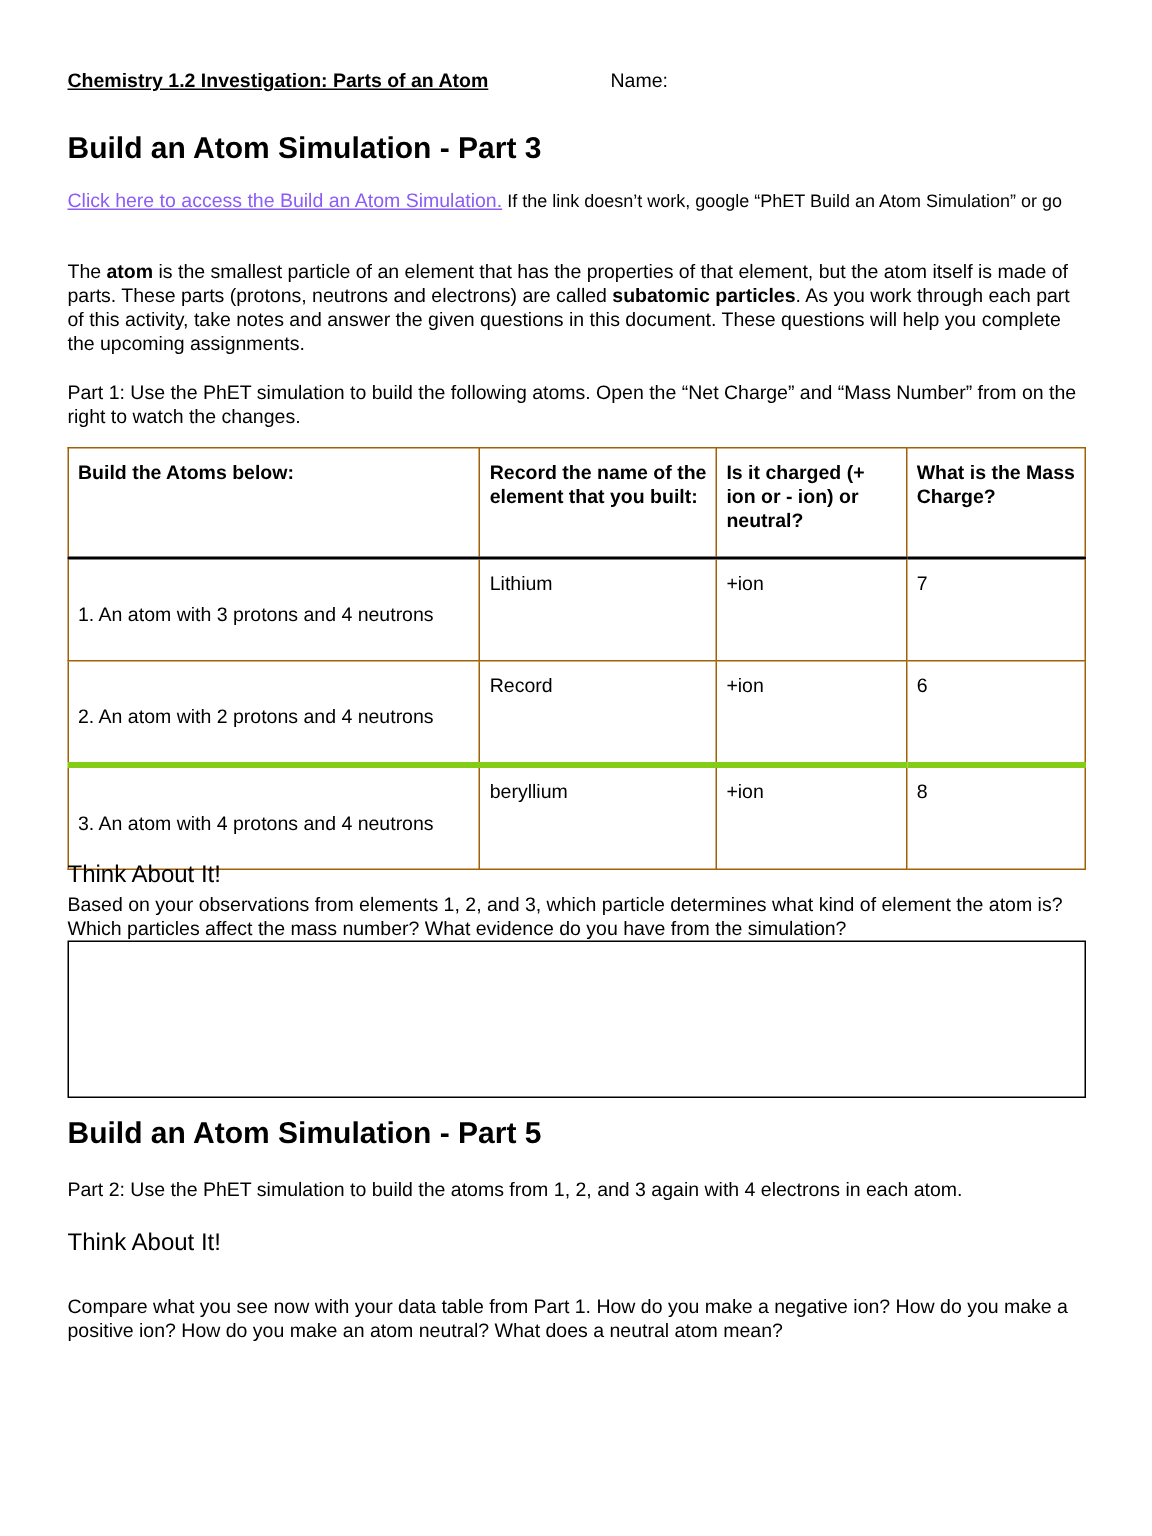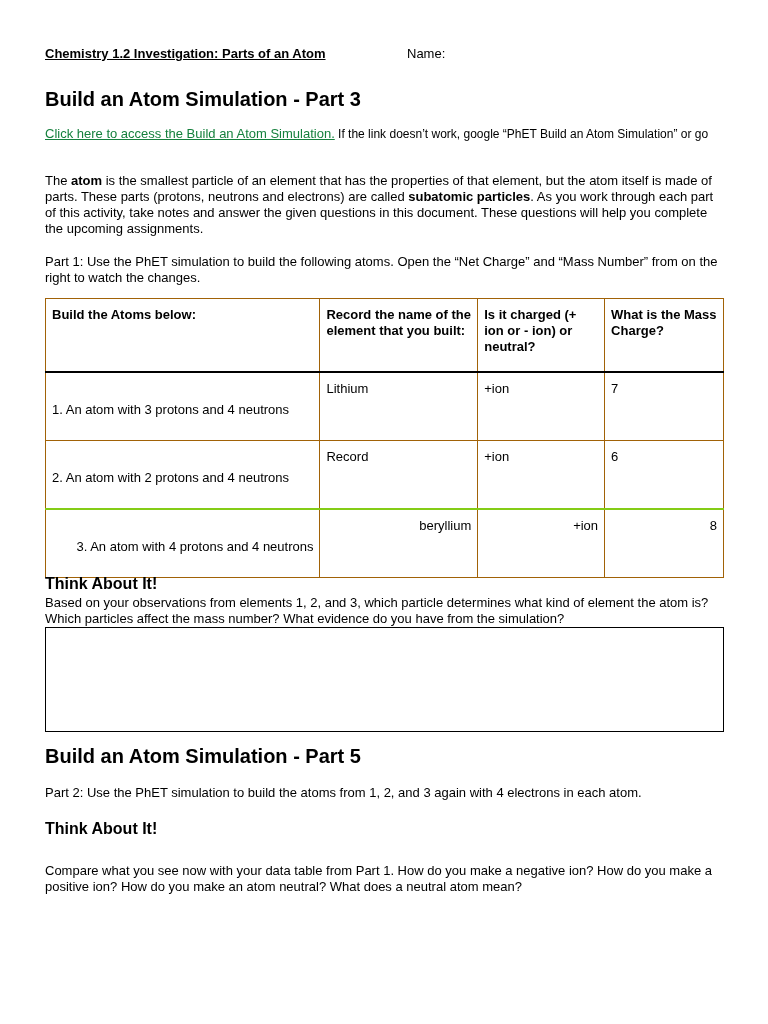--- a/index.html
+++ b/index.html
@@ -8,36 +8,36 @@
     font-family: "Liberation Sans", sans-serif; color: #000;
   }
   .page { position: absolute; left: 45px; top: 0; width: 679px; }
   .header-line { position: absolute; top: 46px; left: 0; font-size: 13px; }
   .course-title { font-weight: bold; text-decoration: underline; }
   .name-label { position: absolute; left: 362px; top: 0; white-space: nowrap; }
   h1.part-heading {
     position: absolute; margin: 0; font-size: 20px; font-weight: bold; left: 0;
   }
   .para { position: absolute; left: 0; width: 679px; font-size: 13px; line-height: 16px; margin: 0; }
-  .link { color: #15803d; }
+  .link { color: #8b5cf6; }
   .link-tail { font-size: 12px; }
-  h2.think { position: absolute; left: 0; margin: 0; font-size: 16px; font-weight: bold; }
+  h2.think { position: absolute; left: 0; margin: 0; font-size: 16px; font-weight: normal; }
 
   table.atoms {
     position: absolute; left: 0; top: 298px; width: 679px;
     border-collapse: collapse; font-size: 13px; line-height: 16px;
   }
   table.atoms td, table.atoms th {
     border: 1px solid #a16207; vertical-align: top; padding: 8px 6px; text-align: left;
   }
   table.atoms th { font-weight: bold; height: 56px; }
   table.atoms tr.header-row th { border-bottom: 2px solid #000; }
   table.atoms tr.data-row td { height: 45px; }
   table.atoms tr.data-row td.desc { vertical-align: middle; padding-top: 14px; }
-  table.atoms tr.data-row td.thick-top { border-top: 2px solid #84cc16; text-align: right; }
+  table.atoms tr.data-row td.thick-top { border-top: 4px solid #84cc16; }
   .col1 { width: 262px; }
   .col2 { width: 145px; }
   .col3 { width: 114px; }
   .col4 { width: 106px; }
 
   .answer-box {
     position: absolute; left: 0; top: 627px; width: 677px; height: 103px;
     border: 1px solid #000; background: #fff;
   }
 </style>

